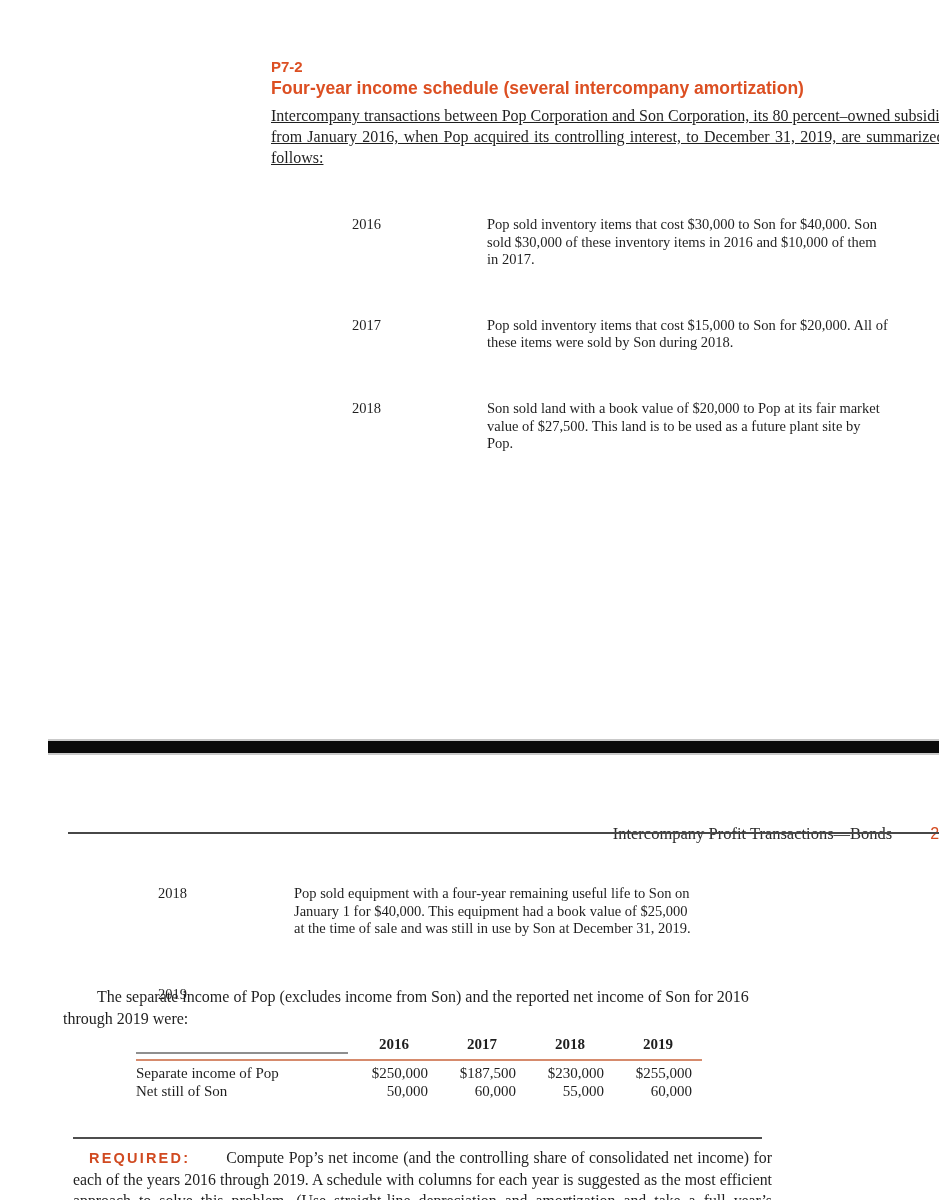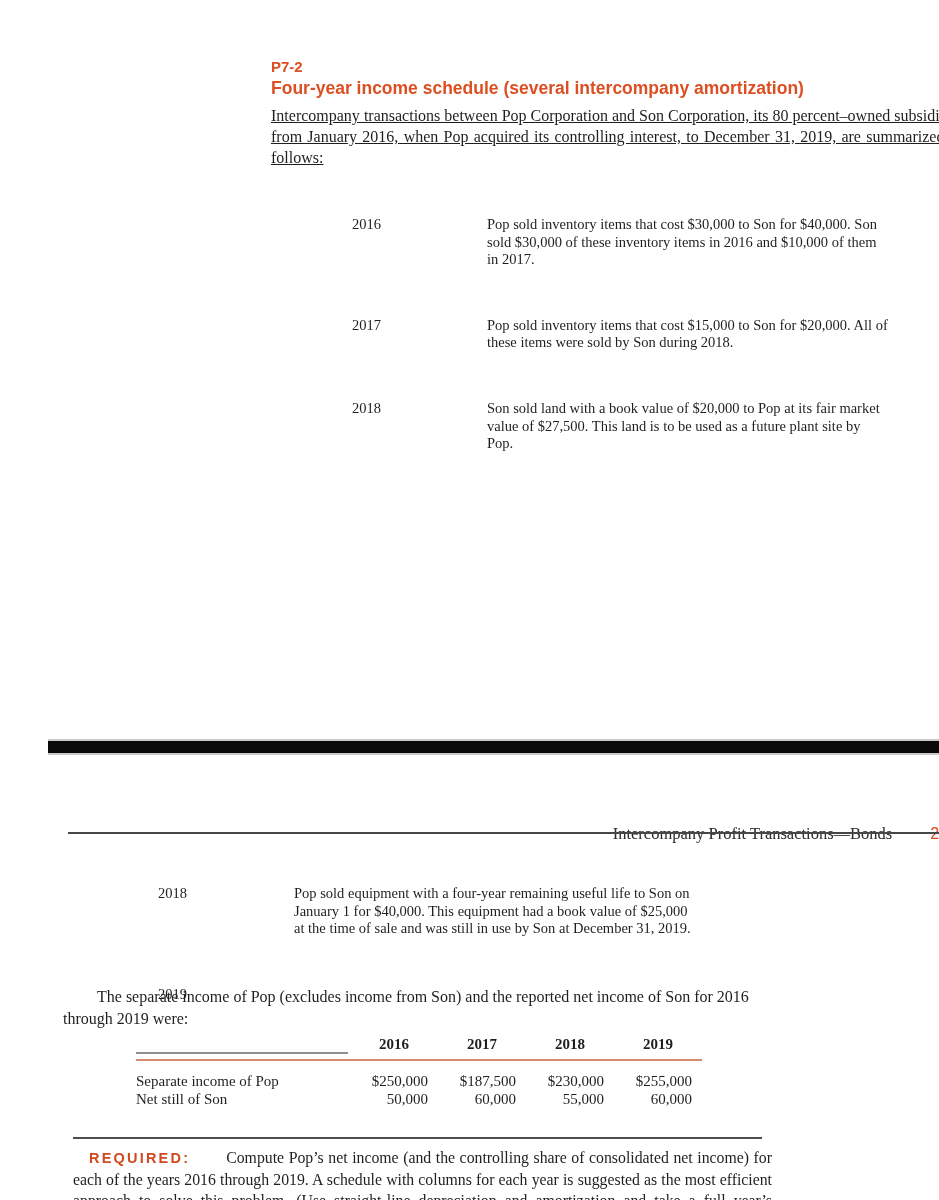--- a/index.html
+++ b/index.html
@@ -82,21 +82,21 @@
     font-weight: bold; font-size: 15px;
     text-align: center; vertical-align: bottom;
     padding: 2px 0 6px 0;
     border-bottom: 2.5px solid #d68b6d;
   }
   .income-table td {
     font-size: 15px; line-height: 17.5px;
     vertical-align: top; padding: 0;
   }
   .income-table td.num { text-align: right; padding-right: 10px; }
-  .income-table tbody tr:first-child td { padding-top: 12px; }
+  .income-table tbody tr:first-child td { padding-top: 4px; }
   .stub-header-line {
     top: 1004px; left: 88px; width: 212px; height: 1.5px;
     background: #8f8f8f;
   }
 
   .req-rule { left: 25px; width: 689px; height: 2px; background: #4e4e4e; }
   .req-rule-top { top: 1089px; }
   .req-rule-bottom { top: 1185px; }
   .required-para {
     top: 1099px; left: 25px; width: 699px;

